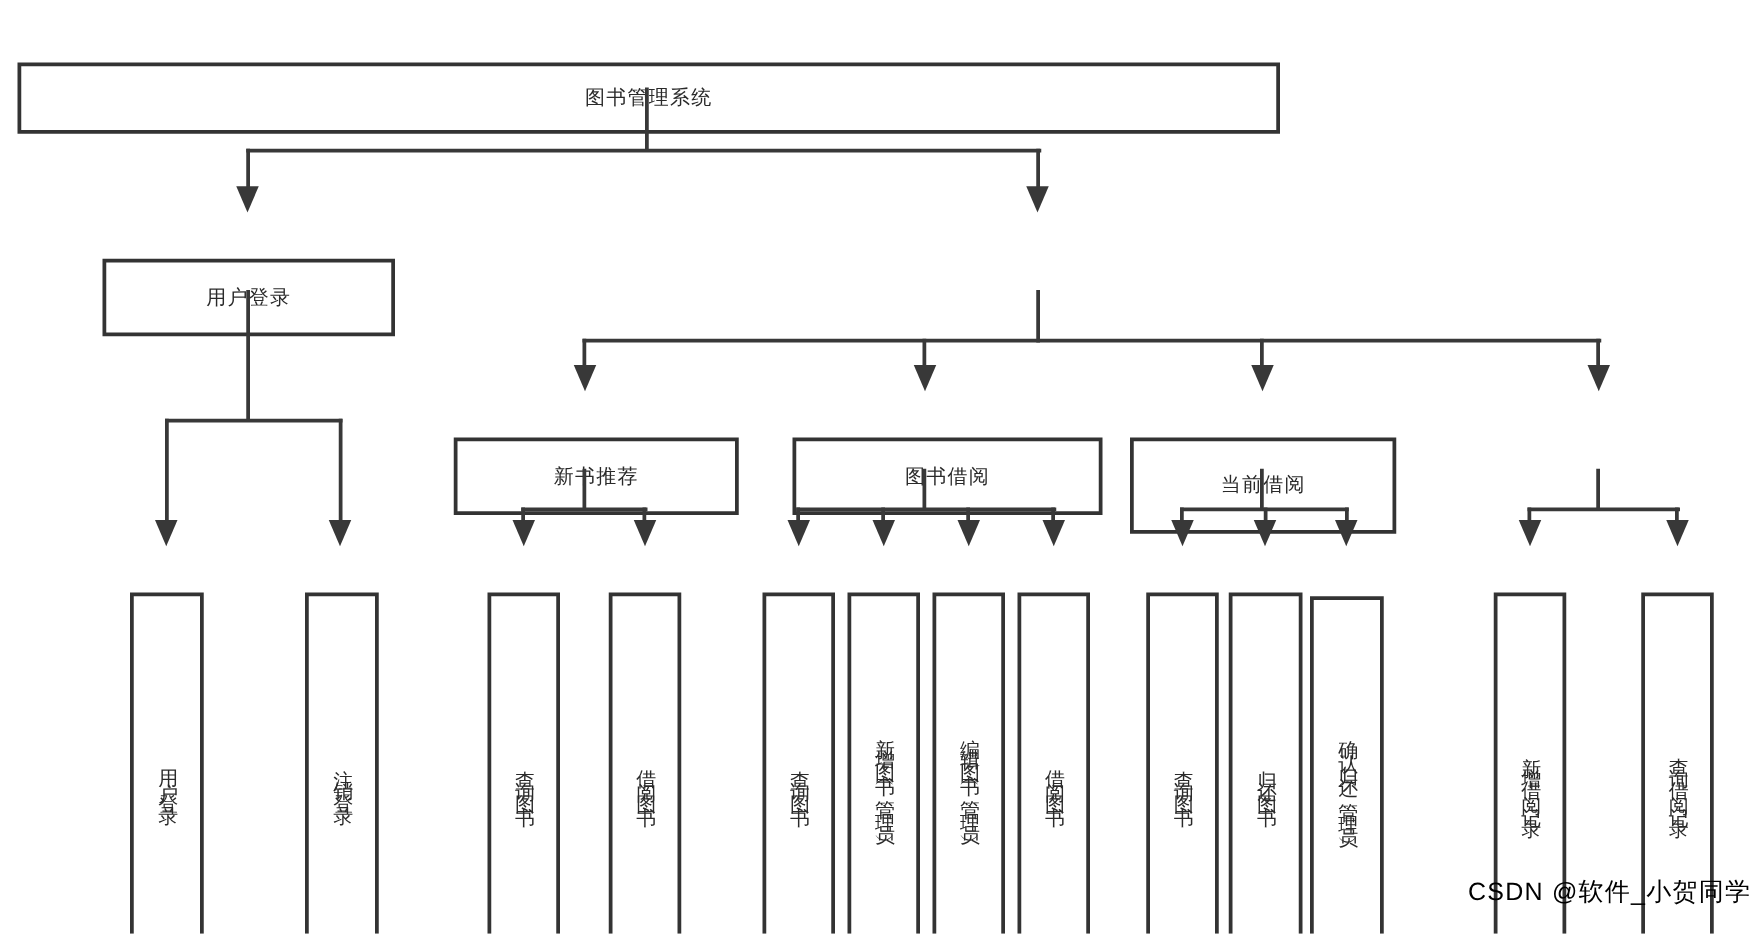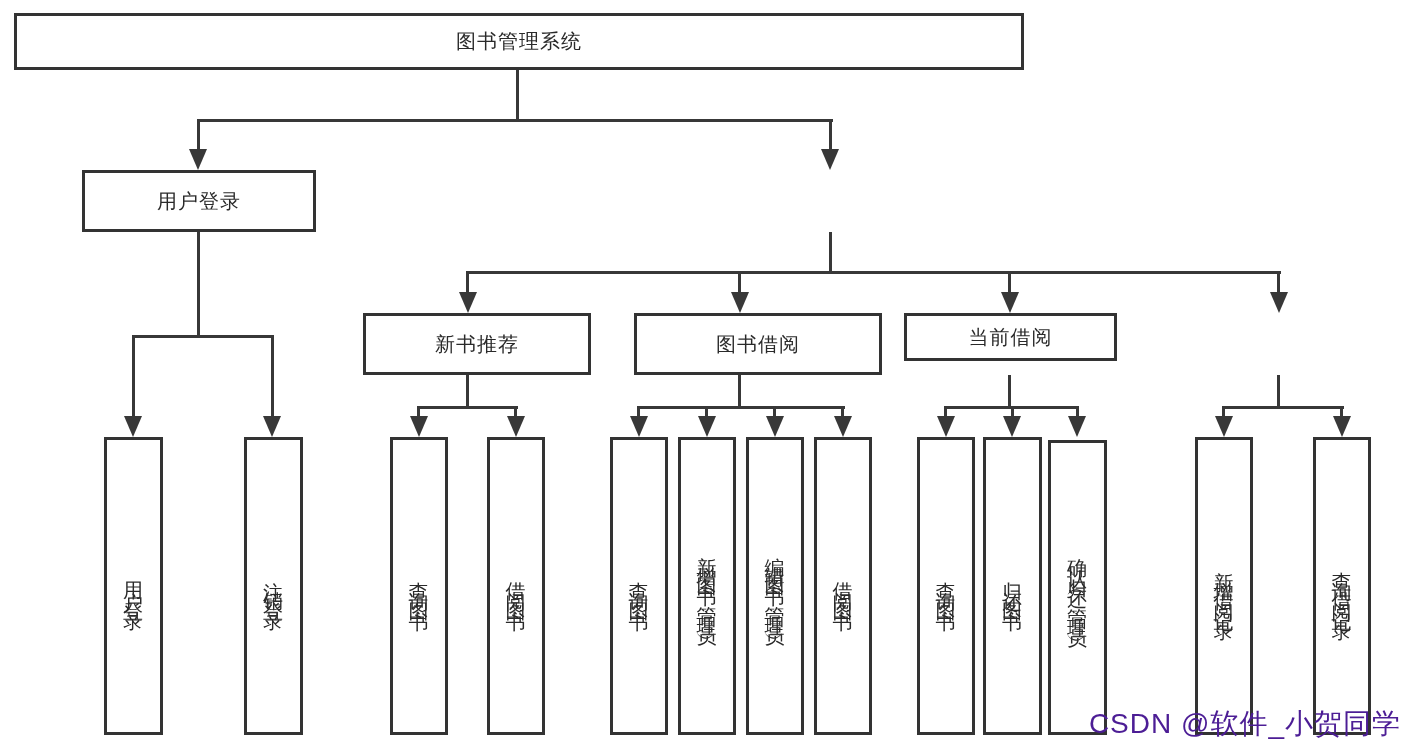--- a/index.html
+++ b/index.html
@@ -12,46 +12,47 @@
     background: #ffffff;
     overflow: hidden;
   }
   .box {
     position: absolute;
     background: #fff;
     border: 3px solid #333;
     display: flex;
     align-items: center;
     justify-content: center;
-    font-size: 20px;
+    font-size: 16px;
     color: #2a2a2a;
     letter-spacing: 1px;
+    margin-top: 37px;
   }
   .leaf span {
     writing-mode: vertical-rl;
     text-orientation: mixed;
     letter-spacing: 10px;
     line-height: 1;
     white-space: nowrap;
   }
   .vl { position: absolute; width: 3px; background: #383838; }
   .hl { position: absolute; height: 3px; background: #383838; }
   .arr {
     position: absolute;
     width: 0; height: 0;
     border-left: 9px solid transparent;
     border-right: 9px solid transparent;
     border-top: 21px solid #383838;
   }
   .watermark {
     position: absolute;
     right: 4px;
-    bottom: 4px;
-    font-size: 28px;
-    color: #4c1d95;
+    bottom: 20px;
+    font-size: 20px;
+    color: #000000;
     letter-spacing: 1px;
     z-index: 5;
   }
 </style>
 </head>
 <body>
 
 <div class="canvas">
 
   <div class="box" style="left:14px;top:13px;width:1010px;height:57px">
@@ -86,21 +87,21 @@
   <div class="arr" style="left:1001px;top:292px"></div>
   <div class="vl" style="left:1277px;top:271px;height:24px"></div>
   <div class="arr" style="left:1270px;top:292px"></div>
 
   <div class="box" style="left:363px;top:313px;width:228px;height:62px">
     <span>新书推荐</span>
   </div>
   <div class="box" style="left:634px;top:313px;width:248px;height:62px">
     <span>图书借阅</span>
   </div>
-  <div class="box" style="left:904px;top:313px;width:213px;height:48px">
+  <div class="box" style="left:904px;top:313px;width:213px;height:77px">
     <span>当前借阅</span>
   </div>
 
   <div class="vl" style="left:466px;top:375px;height:33px"></div>
   <div class="hl" style="left:417px;top:406px;width:101px"></div>
   <div class="vl" style="left:417px;top:406px;height:13px"></div>
   <div class="arr" style="left:410px;top:416px"></div>
   <div class="vl" style="left:514px;top:406px;height:13px"></div>
   <div class="arr" style="left:507px;top:416px"></div>
 

